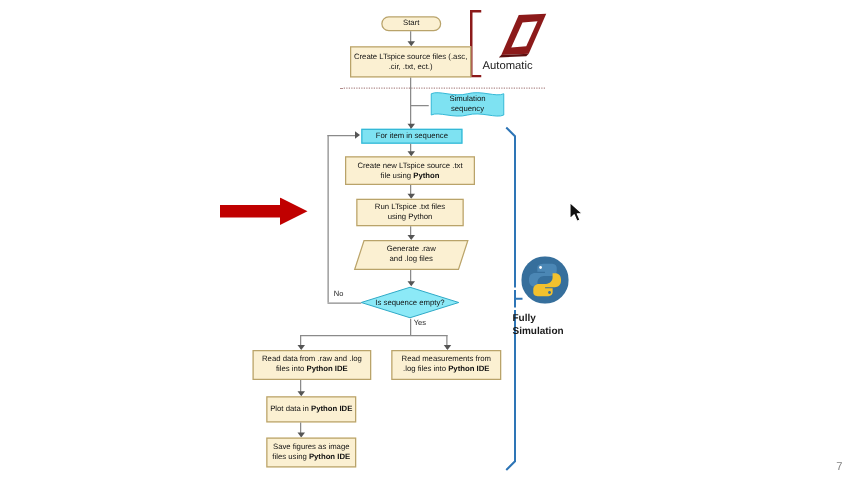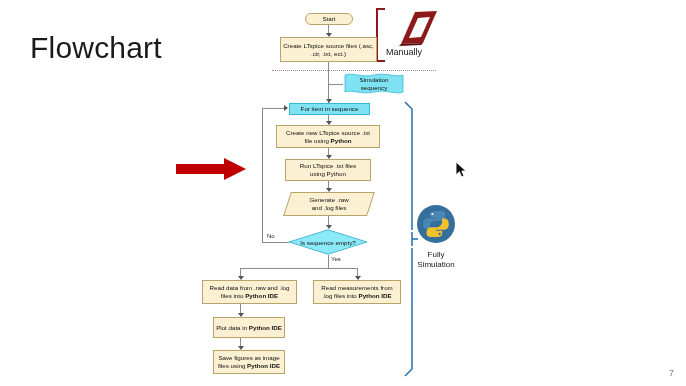--- a/index.html
+++ b/index.html
@@ -59,57 +59,56 @@
   .divider{position:absolute;height:0;border-top:1px dotted #b08a8a;}
 
   
   .manual-bracket{position:absolute;}
   .manual-label{position:absolute;font-size:9px;color:#1a1a1a;}
   .manual-icon{position:absolute;}
 
   
   .auto-bracket{position:absolute;}
   .auto-label{position:absolute;font-size:8px;line-height:10px;color:#1a1a1a;
-              text-align:center;}
+              font-weight:bold;}
 
   
   .pylogo{position:absolute;}
 
   
   .redarrow{position:absolute;}
 
   
   .cursor{position:absolute;}
 </style>
 </head>
 <body>
 
 <div id="slide">
 
-  <div class="title">Flowchart</div>
 
   <div class="pagenum">7</div>
 
   <div class="divider" style="left:272px;top:70px;width:164px;"></div>
 
   <div class="manual-bracket" style="left:374px;top:8px;width:12px;height:54px;">
     <svg width="12" height="54" viewBox="0 0 12 54">
       <path d="M11 1 H3 V53 H11" fill="none" stroke="#8c1a1a" stroke-width="2"></path>
     </svg>
   </div>
 
   <div class="manual-icon" style="left:385px;top:6px;width:56px;height:44px;">
     <svg width="56" height="44" viewBox="0 0 56 44">
       <path d="M16 38 L30 6 L52 5 L38 37 Z" fill="#8c1a1a"></path>
       <path d="M24 32 L33 12 L45 11 L36 31 Z" fill="#ffffff"></path>
       <path d="M16 38 L14 40 L36 39 L38 37 Z" fill="#5c0f0f"></path>
     </svg>
   </div>
 
-  <div class="manual-label" style="left:386px;top:47px;">Manually</div>
+  <div class="manual-label" style="left:386px;top:47px;">Automatic</div>
 
   <div class="auto-bracket" style="left:402px;top:100px;width:16px;height:278px;">
     <svg width="16" height="278" viewBox="0 0 16 278">
       <path d="M3 2 L10 9 L10 130" fill="none" stroke="#2e75b6" stroke-width="1.6"></path>
       <path d="M10 148 L10 269 L3 276" fill="none" stroke="#2e75b6" stroke-width="1.6"></path>
       <path d="M10 132 L10 146" fill="none" stroke="#2e75b6" stroke-width="1.6"></path>
       <path d="M10 139 L22 139" fill="none" stroke="#2e75b6" stroke-width="1.6"></path>
     </svg>
   </div>
 

